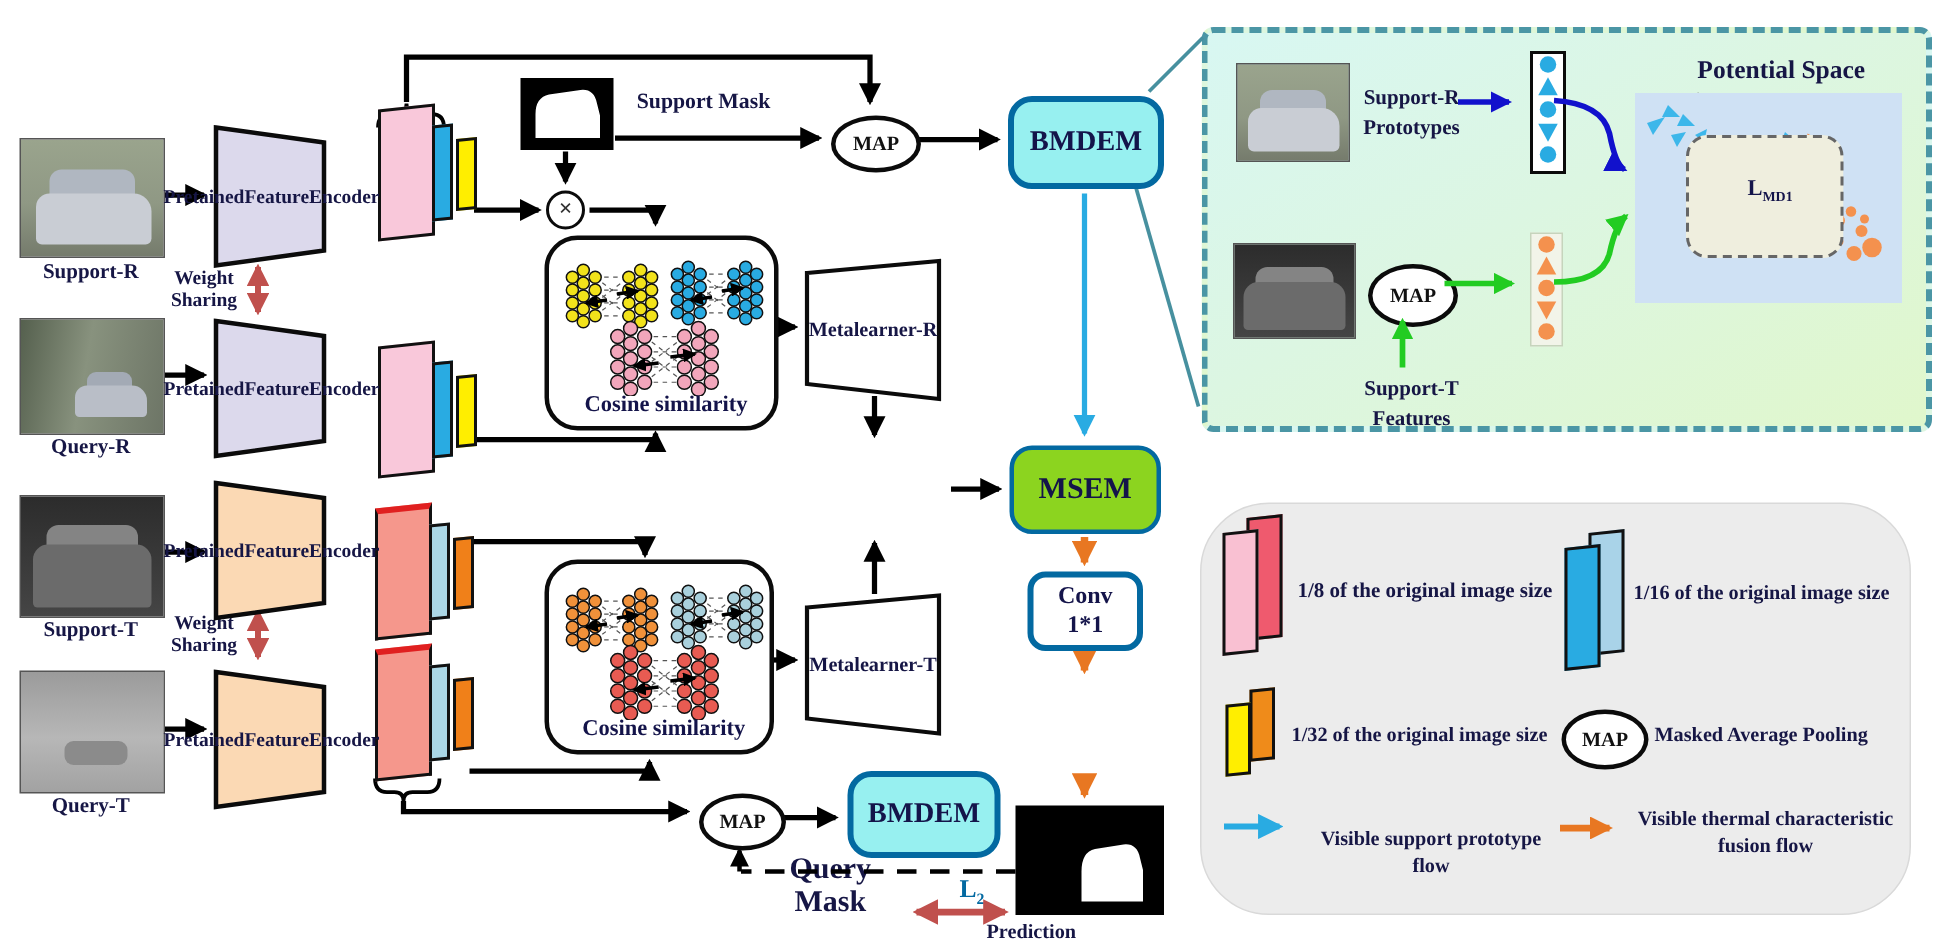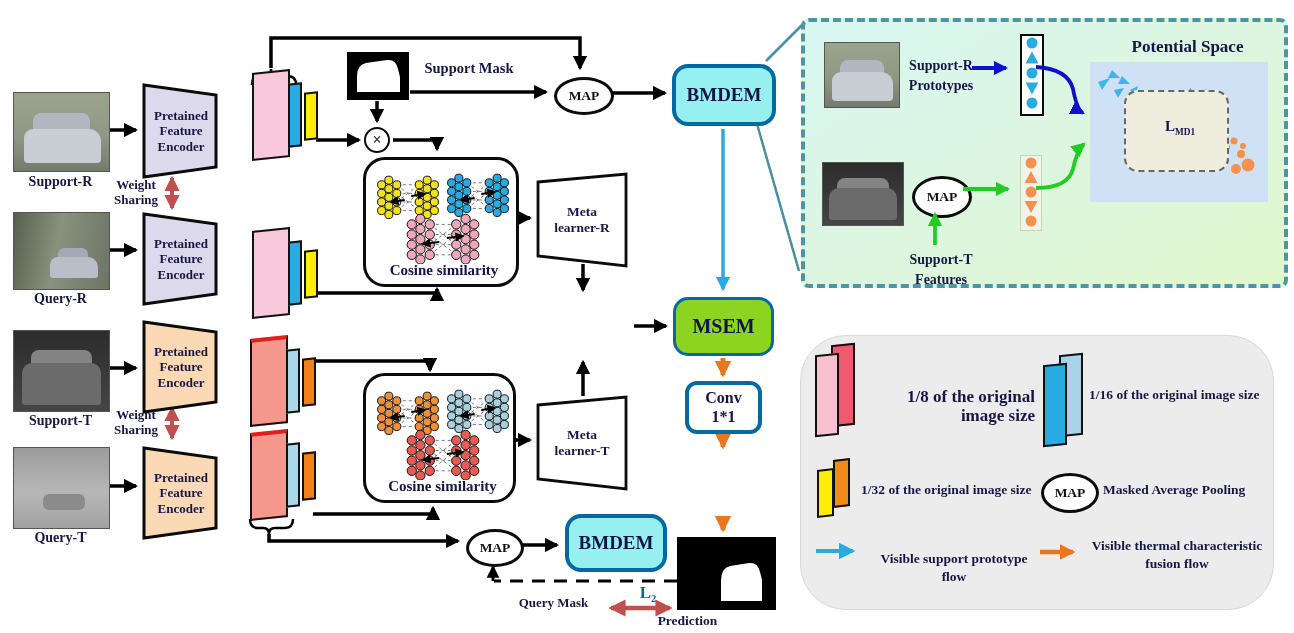--- a/index.html
+++ b/index.html
@@ -23,21 +23,21 @@
   .scene.thermal .car-roof{position:absolute;left:18%;right:18%;bottom:52%;height:24%;background:#848484;border-radius:8px 8px 0 0;}
   .scene.thermal2{background:linear-gradient(180deg,#9b9b9b 0%,#b7b7b7 55%,#a2a2a2 100%);}
   .scene.thermal2 .car-body{position:absolute;left:30%;right:25%;bottom:22%;height:20%;background:#8b8b8b;border-radius:6px;}
   .sheet{position:absolute;border:2px solid #111;transform:skewY(-6deg);box-sizing:border-box;}
   .fstack{position:absolute;z-index:4;}
   .lstack{position:absolute;z-index:6;}
   .maskbox{position:absolute;background:#000;z-index:5;}
   .ellipse{position:absolute;background:#fff;border:3px solid #0b0b0b;border-radius:50%;z-index:6;
            display:flex;align-items:center;justify-content:center;font-weight:bold;color:#111;}
   .trap{position:absolute;z-index:5;}
-  .trap .ttext{position:absolute;left:0;top:0;width:100%;height:100%;display:flex;flex-direction:column;
+  .trap .ttext{position:absolute;left:0;top:0;width:100%;height:100%;display:flex;flex-direction:row;
         align-items:center;justify-content:center;font-weight:bold;color:#161645;line-height:1.18;}
   #panel{position:absolute;left:801px;top:18px;width:487px;height:270px;z-index:2;box-sizing:border-box;
          border:4px dashed #4b96a5;border-radius:8px;
          background:linear-gradient(150deg,#d8f7f2 0%,#dcf6e2 45%,#e0f7cc 100%);}
   #potential{position:absolute;left:1090px;top:62px;width:178px;height:140px;background:#cfe1f4;z-index:3;}
   #beige{position:absolute;left:1124px;top:90px;width:101px;height:78px;background:#efeede;
          border:2px dashed #666;border-radius:14px;z-index:4;}
   #legend{position:absolute;left:800px;top:335px;width:472px;height:273px;background:#ececec;
           border:1px solid #d9d9d9;border-radius:46px;z-index:2;}
   .shape-col{position:absolute;z-index:6;display:block;}
@@ -498,21 +498,21 @@
       <span>1*1</span>
   </div>
 
   <div class="maskbox" style="left:677px;top:537px;width:99px;height:73px;">
     <svg width="99" height="73" viewBox="0 0 99 73">
         <path d="M44 64 L44 44 Q44 31 53 29 L72 26 Q81 25 83 35 L85 43 L85 64 Z" fill="#fff"></path>
       </svg>
   </div>
   <div class="lbl" style="left:638px;top:613px;width:99px;font-size:13.5px;">Prediction</div>
 
-  <div class="lbl" style="left:506px;top:596px;width:95px;font-size:13px;">Query Mask</div>
+  <div class="lbl" style="left:506px;top:568px;width:95px;font-size:20px;">Query Mask</div>
   <div class="lbl" style="left:628px;top:583px;width:40px;font-size:17px;color:#0369a1;"><span style="display:inline;">L</span><sub>2</sub></div>
 
   <div id="panel">
     <div class="scene rgb" style="left:19px;top:20px;width:74px;height:64px;">
         <div class="car-roof"></div>
         <div class="car-body"></div>
       </div>
     <div class="lbl" style="left:97px;top:34px;width:78px;font-size:14px;line-height:1.45;">
         <span>Support-R</span>
         <span>Prototypes</span>
@@ -592,21 +592,21 @@
     </svg>
   </div>
   <div id="beige"></div>
   <div class="lbl" style="left:1158px;top:118px;width:44px;font-size:15px;color:#14144a;z-index:6;"><span style="display:inline;">L</span><sub>MD1</sub></div>
 
   <div id="legend">
     <div class="lstack" style="left:14px;top:8px;">
         <div class="sheet" style="left: 16px; top: 0px; width: 24px; height: 82px; background: rgb(239, 90, 110);"></div>
         <div class="sheet" style="left: 0px; top: 10px; width: 24px; height: 82px; background: rgb(249, 192, 210);"></div>
       </div>
-    <div class="lbl" style="left:64px;top:51px;width:170px;font-size:17px;text-align:right;">1/8 of the original image size</div>
+    <div class="lbl" style="left:64px;top:51px;width:170px;font-size:14px;text-align:left;">1/8 of the original image size</div>
 
     <div class="lstack" style="left:242px;top:18px;">
         <div class="sheet" style="left: 16px; top: 0px; width: 24px; height: 82px; background: rgb(169, 211, 232);"></div>
         <div class="sheet" style="left: 0px; top: 10px; width: 24px; height: 82px; background: rgb(41, 171, 226);"></div>
       </div>
     <div class="lbl" style="left:288px;top:51px;width:182px;font-size:13.5px;text-align:left;">1/16 of the original image size</div>
 
     <div class="lstack" style="left:16px;top:123px;">
         <div class="sheet" style="left: 16px; top: 0px; width: 17px; height: 48px; background: rgb(239, 139, 26);"></div>
         <div class="sheet" style="left: 0px; top: 10px; width: 17px; height: 48px; background: rgb(255, 238, 0);"></div>

